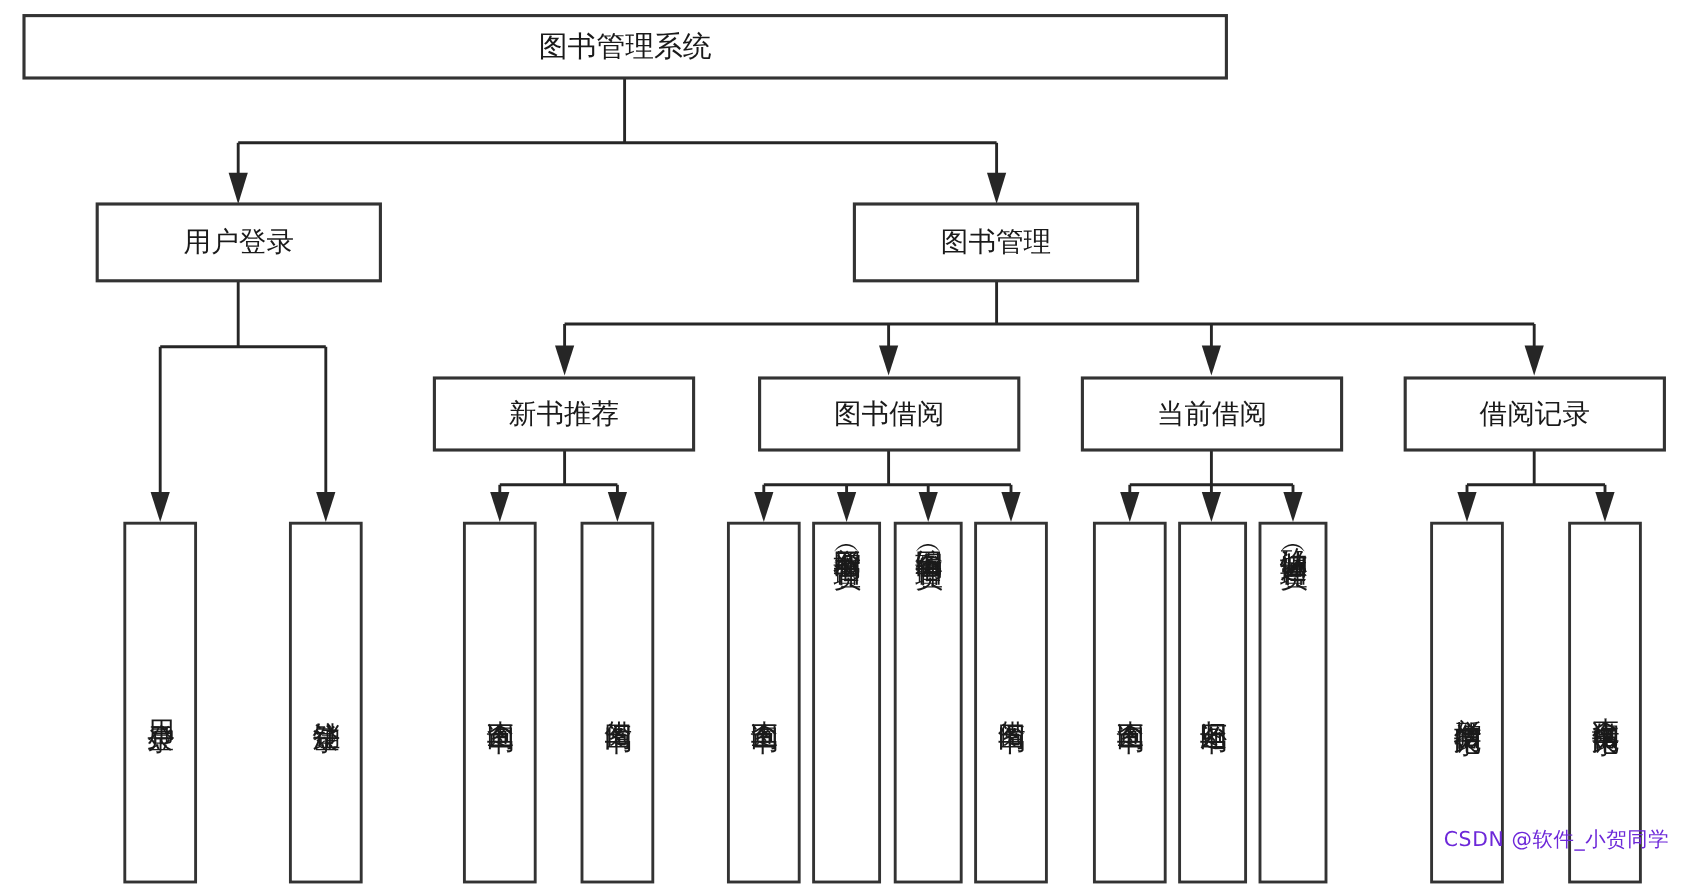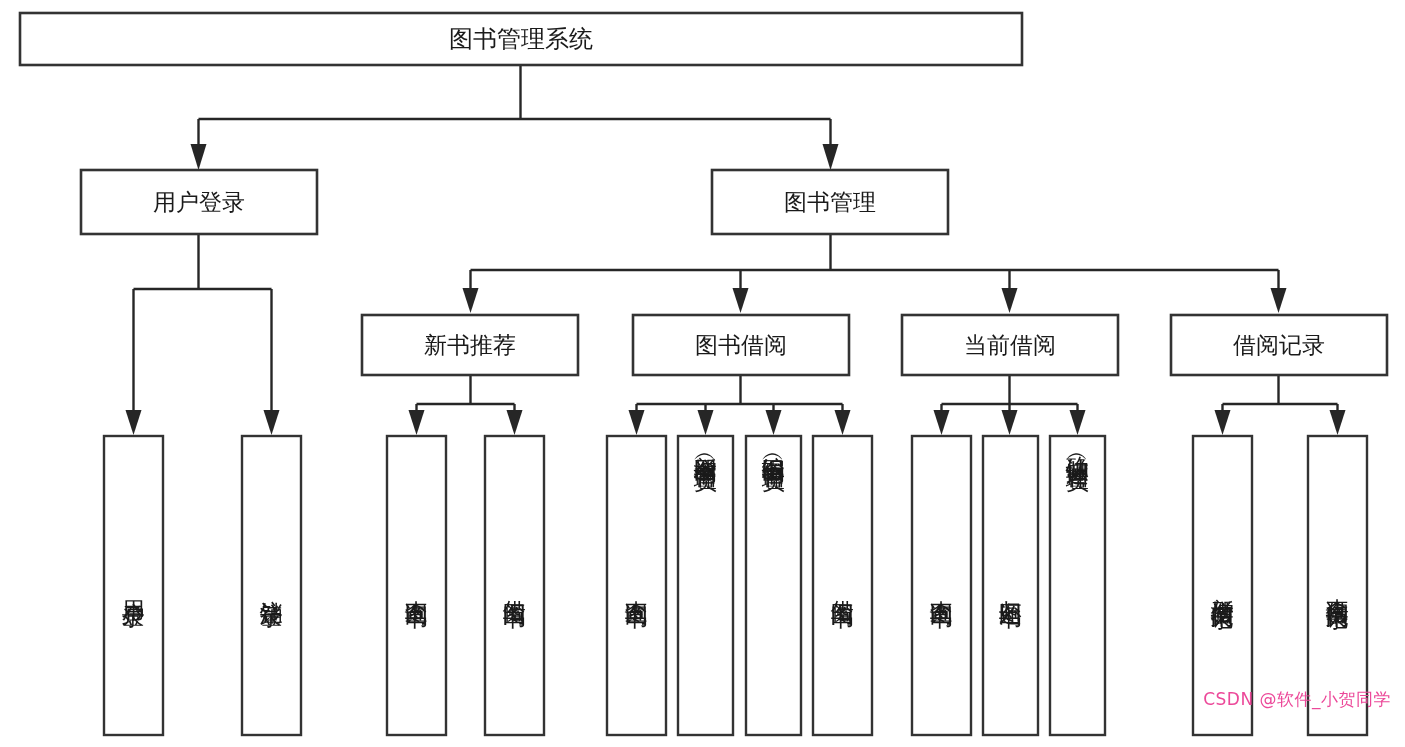--- a/index.html
+++ b/index.html
@@ -78,21 +78,21 @@
     color: #1a1a1a;
     letter-spacing: 2px;
     white-space: nowrap;
   }
   .watermark {
     position: absolute;
     right: 14px;
     bottom: 6px;
     font-family: "DejaVu Sans", "Liberation Sans", sans-serif;
     font-size: 17px;
-    color: #ec4899;
+    color: #6d28d9;
     letter-spacing: 0.5px;
     white-space: nowrap;
     pointer-events: none;
   }
 </style>
 </head>
 <body>
 
 <div id="diagram-root">
 

